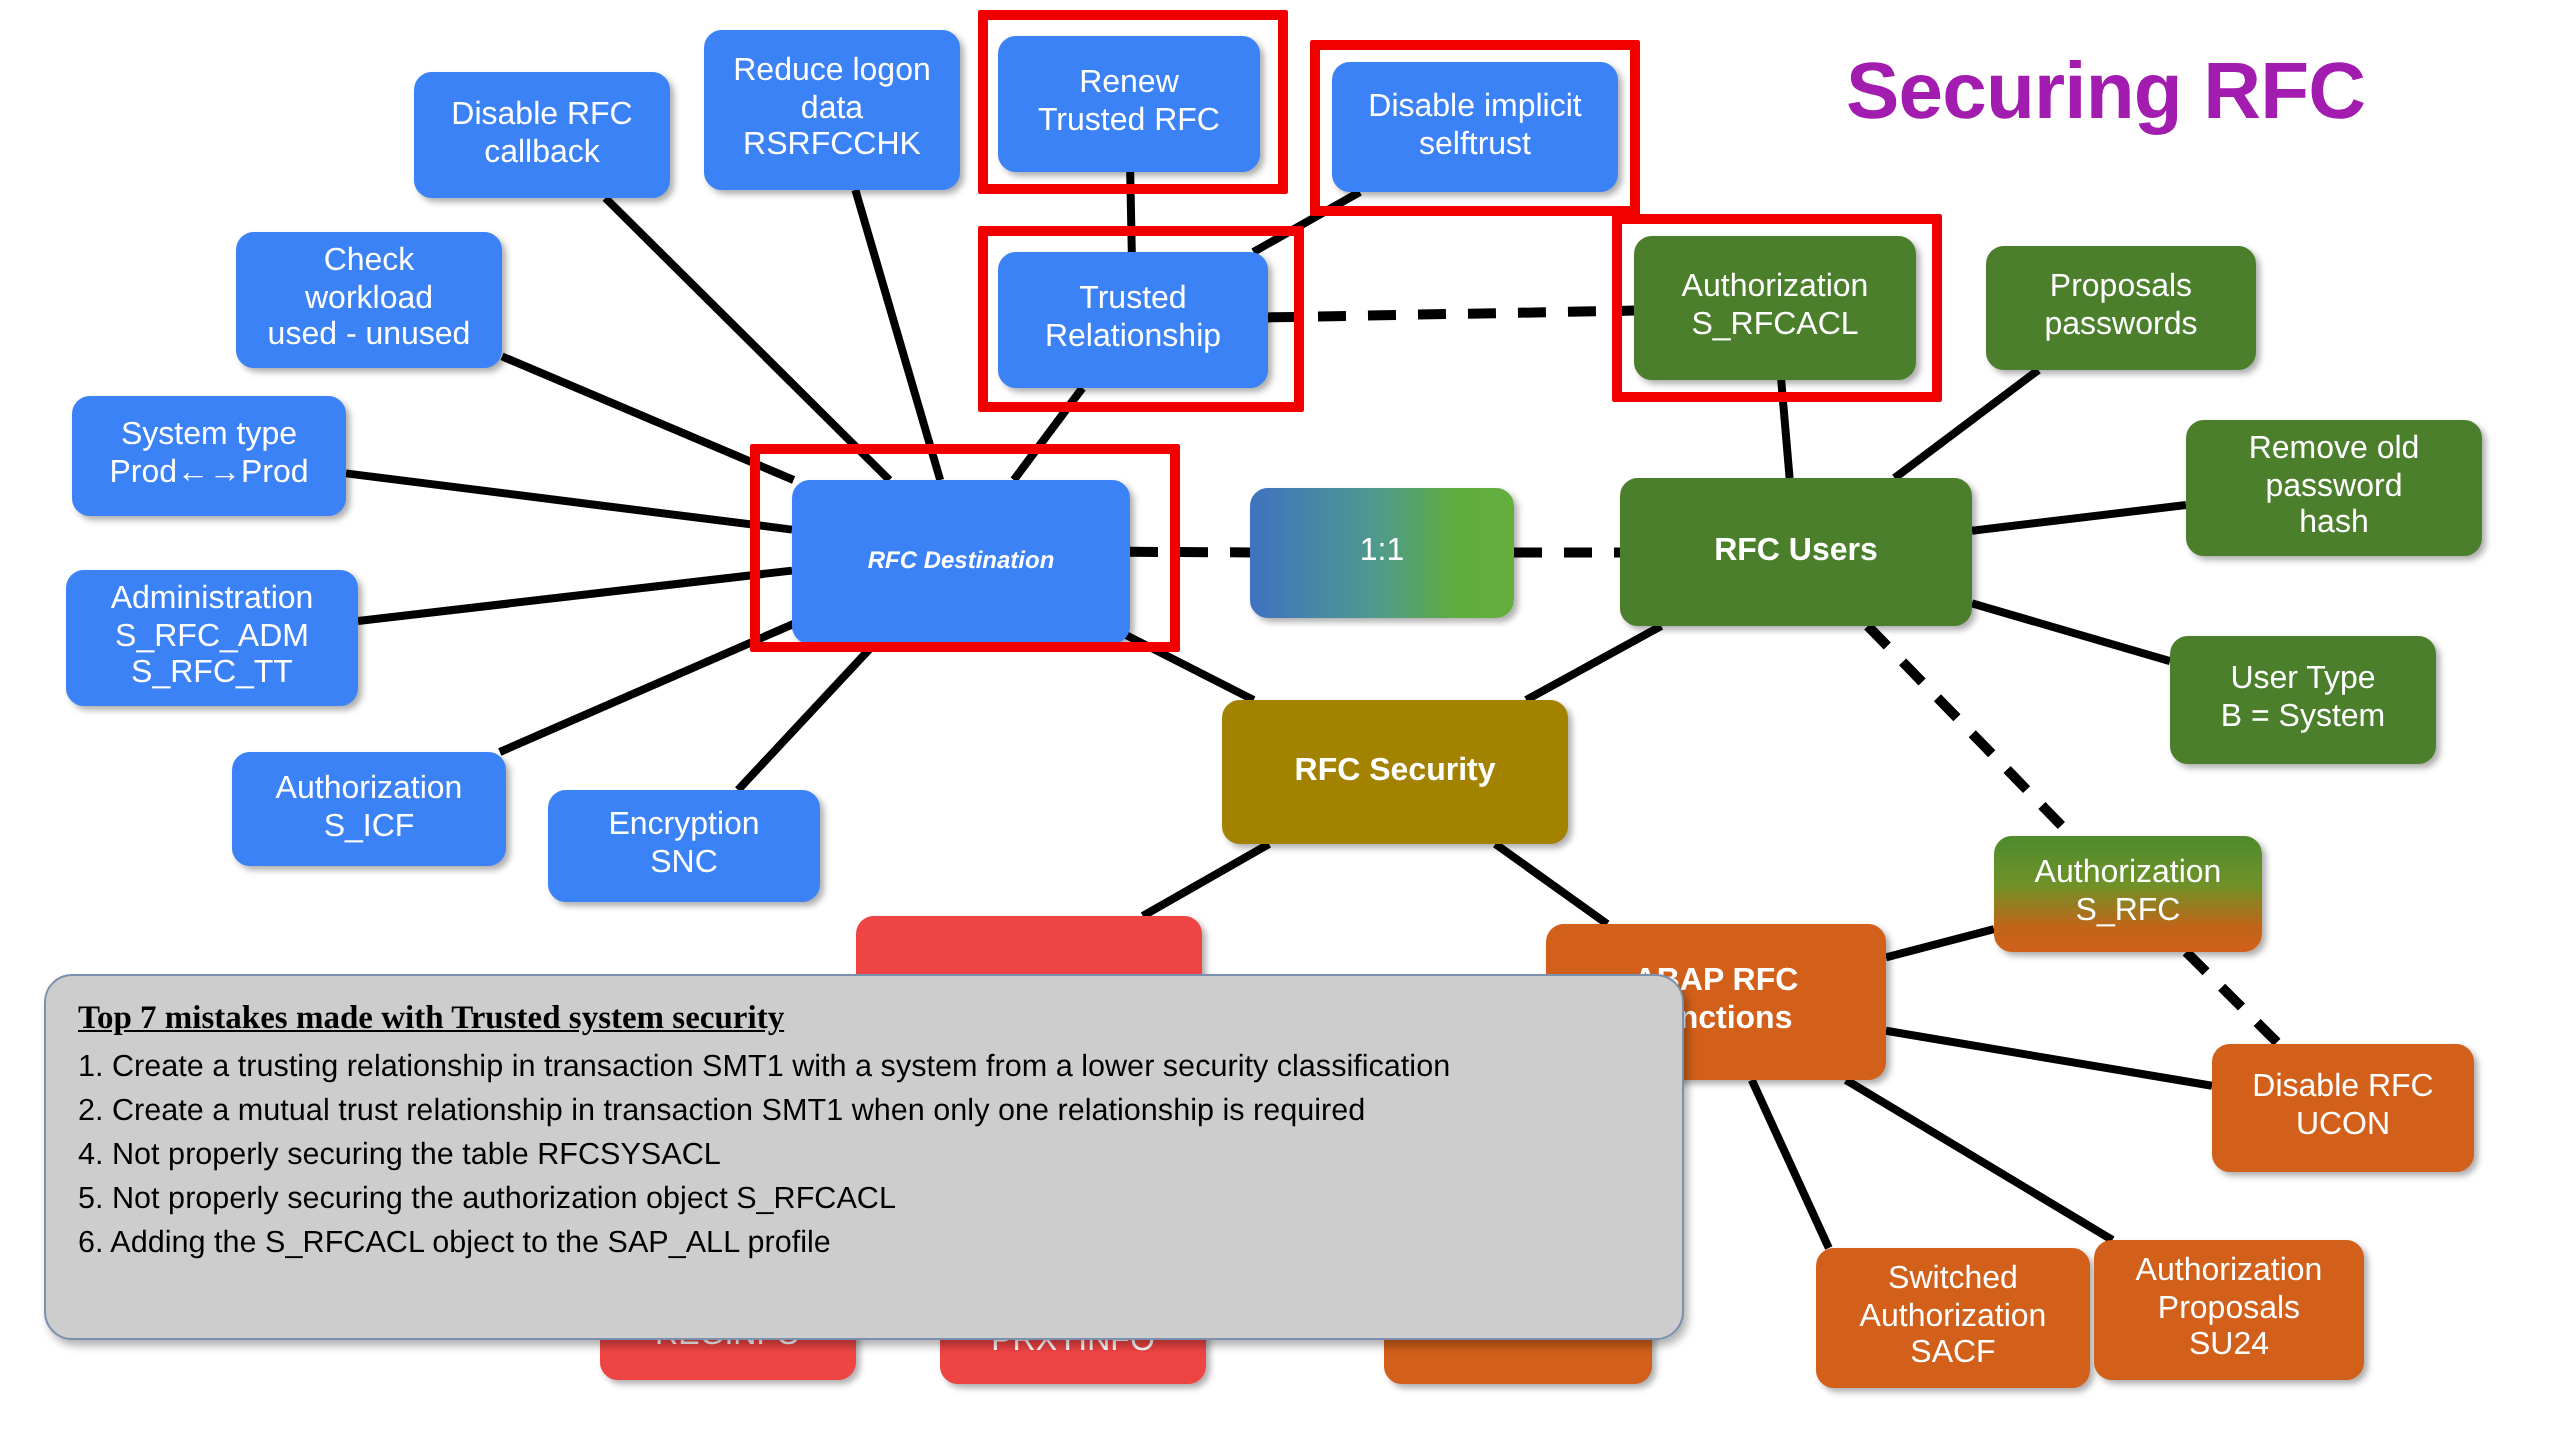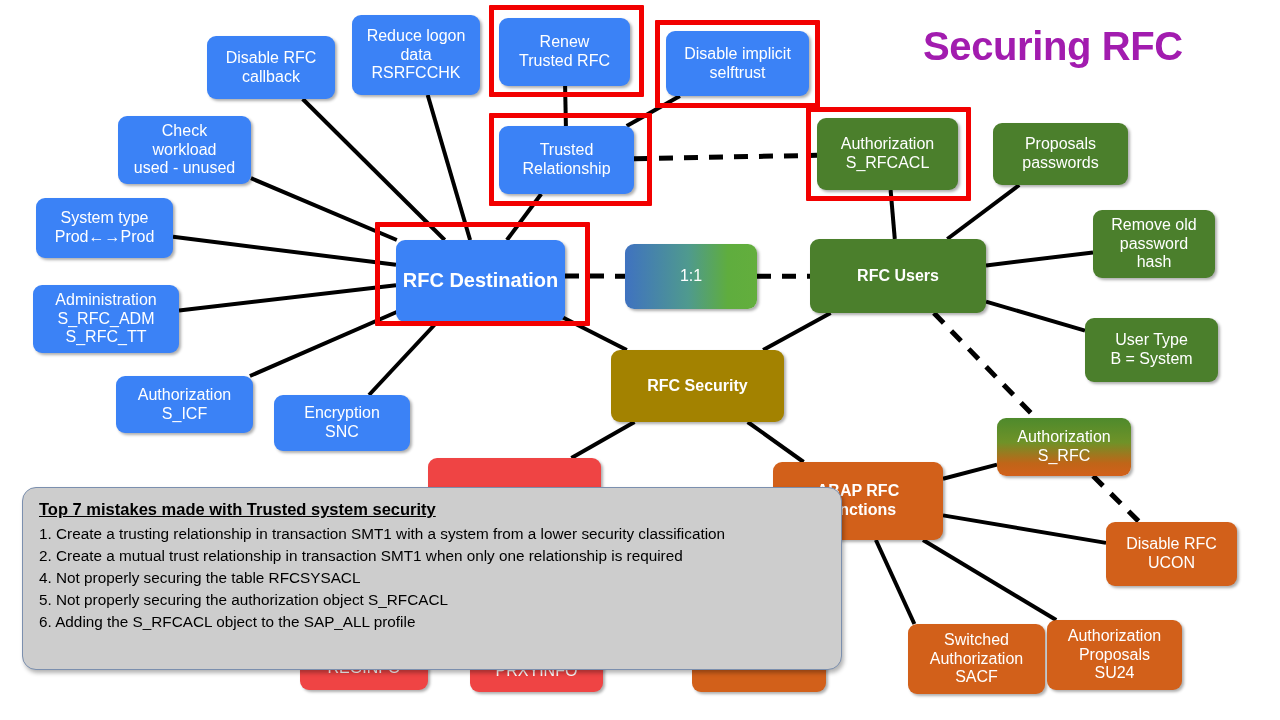--- a/index.html
+++ b/index.html
@@ -79,20 +79,21 @@
     box-sizing: border-box;
     padding: 10px 14px 12px 16px;
     color: #000000;
   }
   #overlay .ov-title {
     font-weight: bold;
     font-size: 16.5px;
     text-decoration: underline;
     margin-bottom: 3px;
     line-height: 1.35;
+    font-family: Liberation Serif, serif;
   }
   #overlay .ov-item {
     font-size: 15.3px;
     line-height: 1.44;
     white-space: nowrap;
   }
 </style>
 </head>
 <body>
 
@@ -145,24 +146,24 @@
 workload
 used - unused</div>
       <div class="node blue" style="left: 499px; top: 126px; width: 135px; height: 68px; font-size: 16px;">Trusted
 Relationship</div>
       <div class="node green" style="left: 817px; top: 118px; width: 141px; height: 72px; font-size: 16px;">Authorization
 S_RFCACL</div>
       <div class="node green" style="left: 993px; top: 123px; width: 135px; height: 62px; font-size: 16px;">Proposals
 passwords</div>
       <div class="node blue" style="left: 36px; top: 198px; width: 137px; height: 60px; font-size: 16px;">System type
 Prod←→Prod</div>
-      <div class="node green" style="left: 1093px; top: 210px; width: 122px; height: 68px; font-size: 16px;">Remove old
+      <div class="node green" style="left: 1093px; top: 210px; width: 148px; height: 68px; font-size: 16px;">Remove old
 password
 hash</div>
-      <div class="node blue bold" style="left: 396px; top: 240px; width: 169px; height: 82px; font-size: 20px;">RFC Destination</div>
+      <div class="node blue bold" style="left: 396px; top: 240px; width: 169px; height: 82px; font-size: 12px; font-style: italic;">RFC Destination</div>
       <div class="node grad-bluegreen" style="left: 625px; top: 244px; width: 132px; height: 65px; font-size: 16px;">1:1</div>
       <div class="node green bold" style="left: 810px; top: 239px; width: 176px; height: 74px; font-size: 16px;">RFC Users</div>
       <div class="node blue" style="left: 33px; top: 285px; width: 146px; height: 68px; font-size: 16px;">Administration
 S_RFC_ADM
 S_RFC_TT</div>
       <div class="node green" style="left: 1085px; top: 318px; width: 133px; height: 64px; font-size: 16px;">User Type
 B = System</div>
       <div class="node olive bold" style="left: 611px; top: 350px; width: 173px; height: 72px; font-size: 16px;">RFC Security</div>
       <div class="node blue" style="left: 116px; top: 376px; width: 137px; height: 57px; font-size: 16px;">Authorization
 S_ICF</div>

